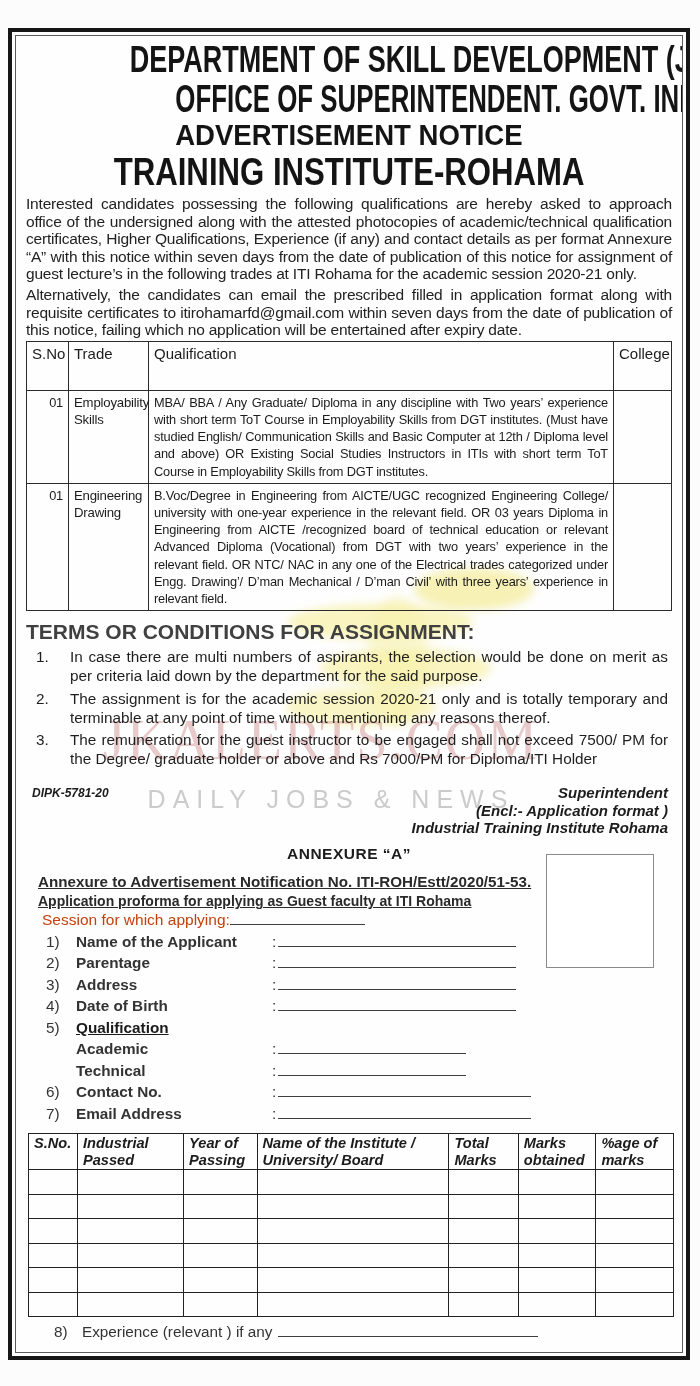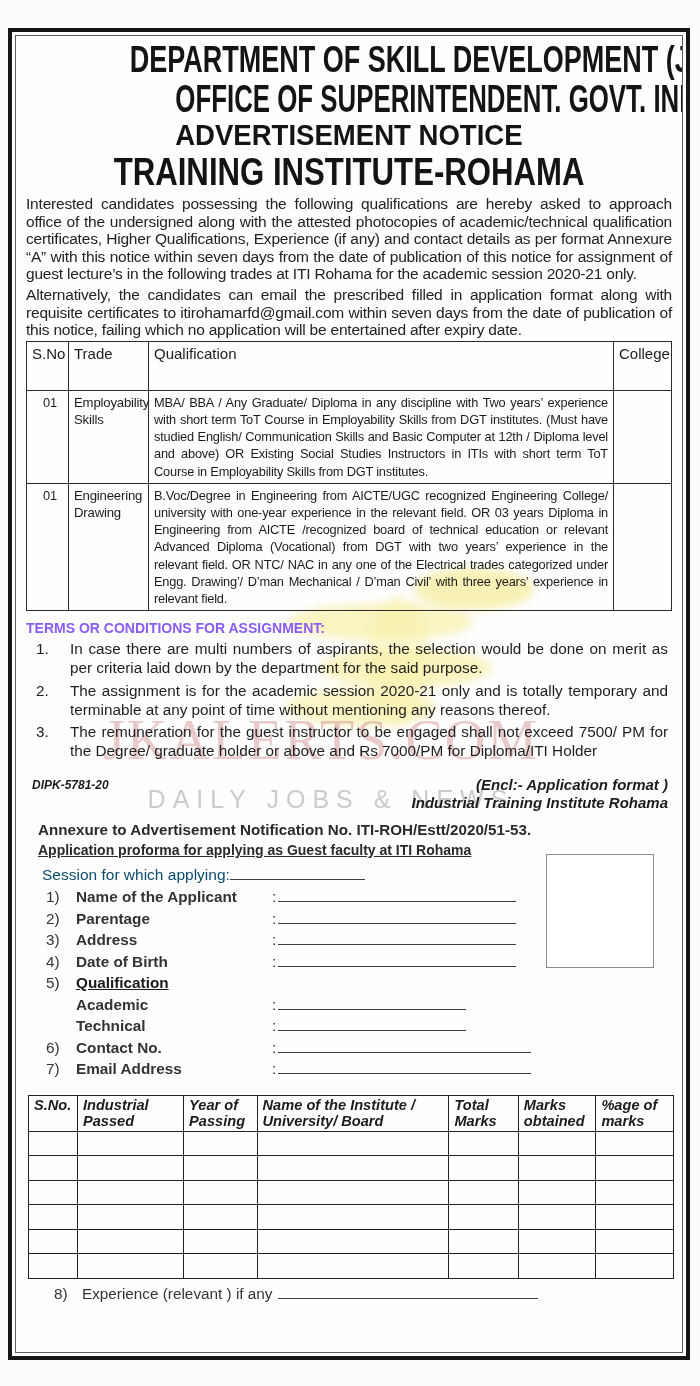--- a/index.html
+++ b/index.html
@@ -47,47 +47,47 @@
   table{border-collapse:collapse;table-layout:fixed;}
   .trades{width:100%;margin-top:2px;}
   .trades th,.trades td{border:1.5px solid #2b2b2b;vertical-align:top;font-weight:normal;text-align:left;padding:3px 5px;}
   .trades th{font-size:15px;height:42px;}
   .trades td{font-size:12.8px;line-height:17.2px;letter-spacing:-0.2px;text-align:justify;}
   .trades .c-sno{width:42px;}
   .trades .c-trade{width:80px;}
   .trades .c-scheme{width:58px;}
   .trades .r1 td{height:76px;}
   .trades .r2 td{height:120px;}
-  .trades td.sno{text-align:center;padding-left:10px;}
+  .trades td.sno{text-align:right;padding-left:10px;}
   .trades td.trade{text-align:left;font-size:13.2px;}
   
-  .terms-head{margin-top:9px;font-size:14px;font-weight:bold;color:#8b5cf6;}
+  .terms-head{margin-top:9px;font-size:21px;font-weight:bold;color:#404040;}
   .term{display:flex;font-size:15.3px;line-height:19.2px;margin-top:3px;color:#1e1e1e;}
   .term .tnum{width:44px;flex:none;padding-left:10px;box-sizing:border-box;}
   .term .ttext{flex:1;text-align:justify;padding-right:4px;}
   
   .signoff{display:flex;justify-content:space-between;margin-top:16px;}
   .ref-no{font-size:12px;font-weight:bold;font-style:italic;padding-left:6px;padding-top:2px;}
   .sign-right{text-align:right;font-size:15px;font-weight:bold;font-style:italic;line-height:17.5px;padding-right:4px;}
   
   .anx-title{text-align:center;font-size:15.5px;font-weight:bold;letter-spacing:0.5px;margin-top:8px;}
-  .anx-block{margin-top:10px;padding-left:12px;font-size:15.2px;font-weight:bold;line-height:18.5px;color:#2a2a2a;}
+  .anx-block{margin-top:10px;padding-left:12px;font-size:15.2px;font-weight:bold;line-height:18.5px;color:#2a2a2a;text-decoration:underline;}
   .anx-proforma{text-decoration:underline;font-size:14px;margin-top:1px;}
   
-  .session-row{margin-top:7px;padding-left:16px;font-size:15.5px;color:#0c4a6e;height:22px;}
+  .session-row{padding-left:16px;font-size:15.5px;color:#c2410c;height:22px;}
   .f-row{display:flex;align-items:baseline;height:21.5px;padding-left:20px;font-size:15.3px;color:#333;}
   .f-num{width:30px;flex:none;}
   .f-lbl{width:196px;flex:none;font-weight:bold;}
   .f-colon{flex:none;margin-right:2px;}
   .wline{display:inline-block;border-bottom:1.5px solid #3d3d3d;height:13px;}
   .w135{width:135px;} .w240{width:238px;} .w190{width:188px;} .w255{width:253px;} .w260{width:260px;}
   .f-qual .f-lbl{font-weight:bold;text-decoration:underline;color:#1a1a1a;}
   .photo-box{position:absolute;top:818px;right:28px;width:106px;height:112px;border:1.5px solid #8a8a8a;background:#fff;z-index:1;}
   
-  .marks{margin-top:13px;margin-left:2px;width:646px;border-radius:12px;}
+  .marks{margin-top:7px;margin-left:2px;width:646px;border-radius:12px;}
   .marks th,.marks td{border:1.5px solid #222;padding:1px 5px;vertical-align:top;}
   .marks th{font-size:14.6px;font-weight:bold;font-style:italic;text-align:left;line-height:16.5px;height:33px;}
   .marks td{height:21.5px;}
   .m0{width:48px;} .m1{width:104px;} .m2{width:72px;} .m3{width:188px;} .m4{width:68px;} .m5{width:76px;} .m6{width:76px;}
   
   .exp-row{display:flex;align-items:baseline;margin-top:6px;padding-left:28px;font-size:15.3px;color:#333;height:21px;}
   .exp-row .f-num{width:28px;}
   .exp-row .exp-lbl{margin-right:6px;}
 </style>
 </head>
@@ -153,25 +153,27 @@
         <div class="ttext">The assignment is for the academic session 2020-21 only and is totally temporary and terminable at any point of time without mentioning any reasons thereof.</div>
       </div>
       <div class="term">
         <div class="tnum">3.</div>
         <div class="ttext">The remuneration for the guest instructor to be engaged shall not exceed 7500/ PM for the Degree/ graduate holder or above and Rs 7000/PM for Diploma/ITI Holder</div>
       </div>
 
       <div class="signoff">
         <div class="ref-no">DIPK-5781-20</div>
         <div class="sign-right">
+          <div>Superintendent</div>
           <div>(Encl:- Application format )</div>
           <div>Industrial Training Institute Rohama</div>
         </div>
       </div>
 
+      <div class="anx-title">ANNEXURE “A”</div>
       <div class="anx-block">
         <div>Annexure to Advertisement Notification No. ITI-ROH/Estt/2020/51-53.</div>
         <div class="anx-proforma">Application proforma for applying as Guest faculty at  ITI Rohama</div>
       </div>
 
       <div class="session-row"><span>Session for which applying:</span><span class="wline w135"></span></div>
 
       <div class="f-row">
         <span class="f-num">1)</span>
         <span class="f-lbl">Name of the Applicant</span>

